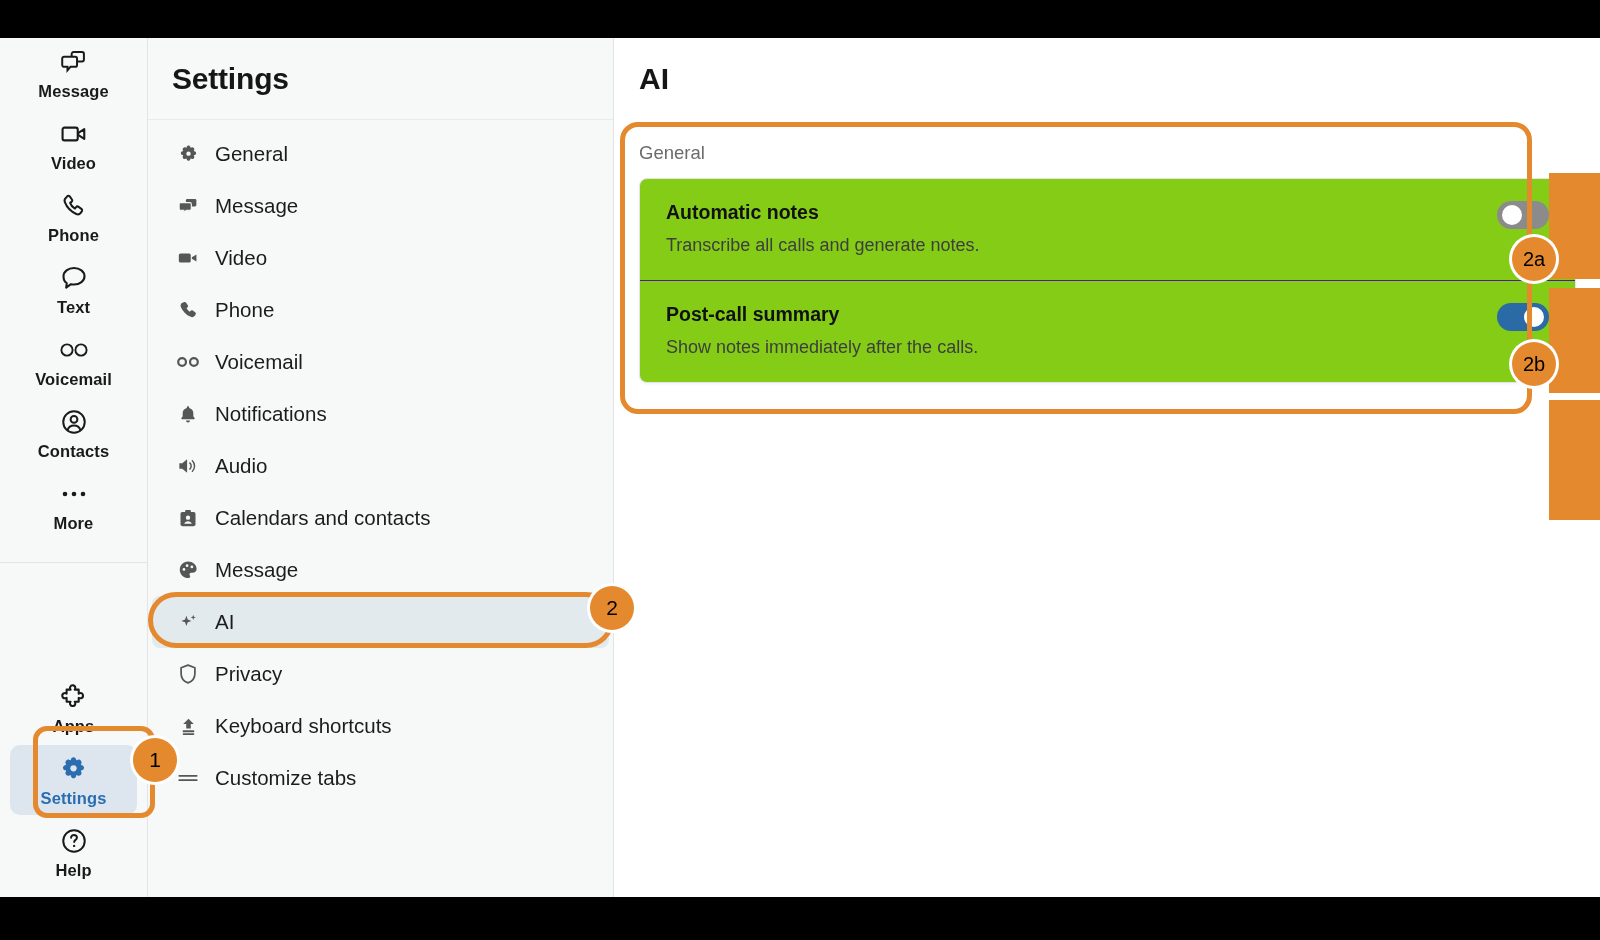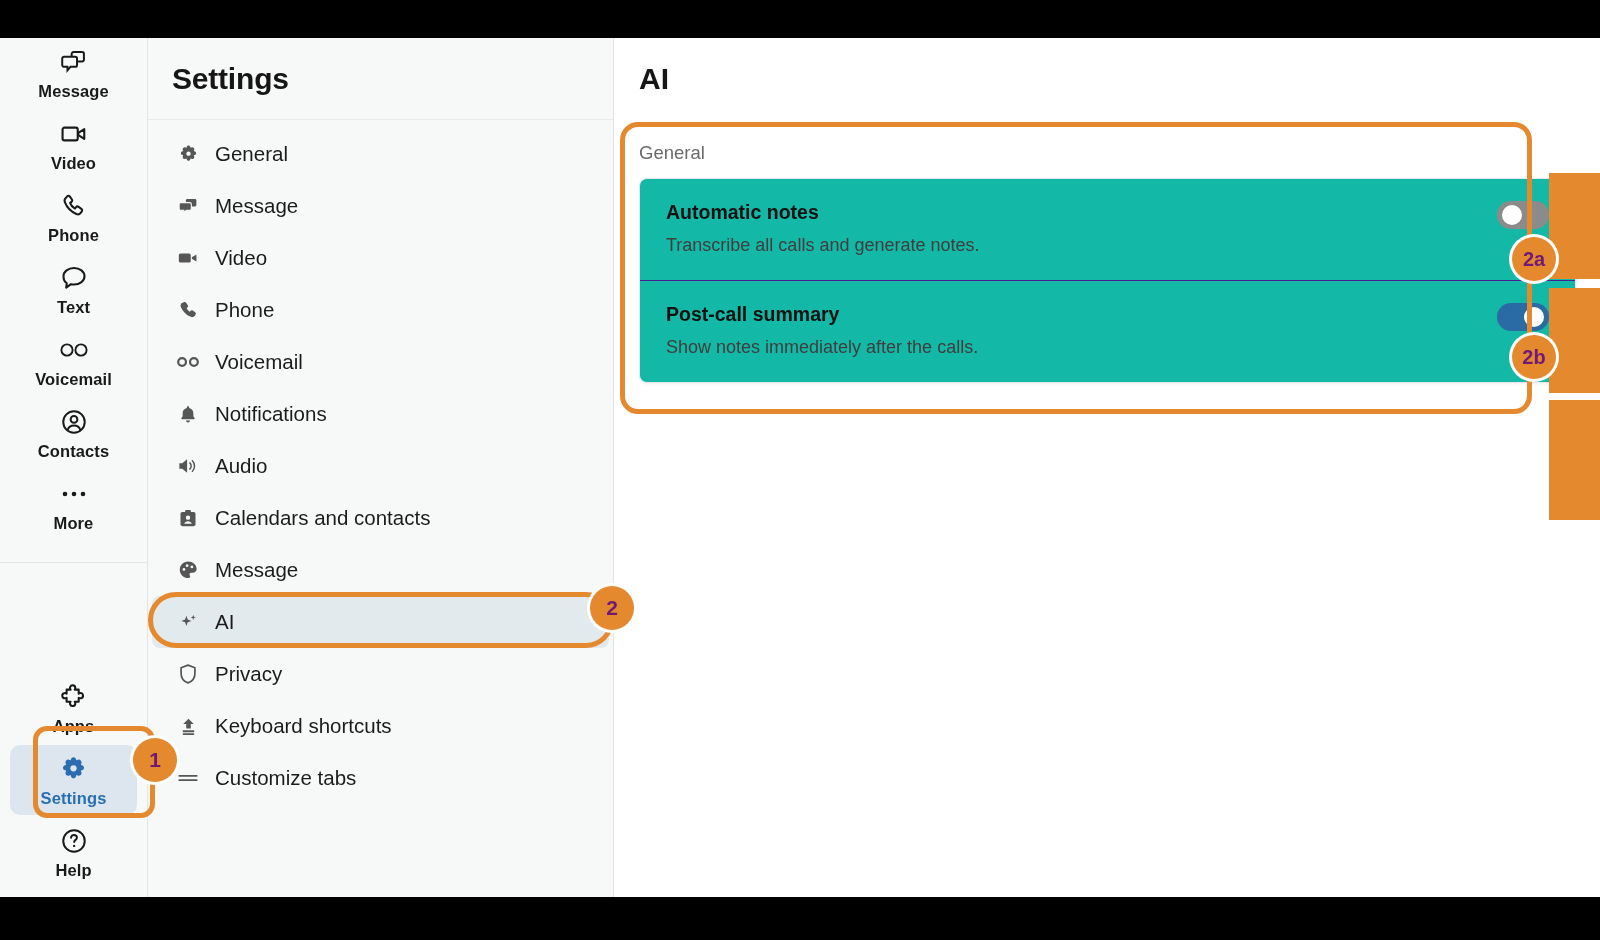--- a/index.html
+++ b/index.html
@@ -64,21 +64,21 @@
   .s-item .si-lbl { font-size: 20.5px; color: #1c1c1c; }
   .s-item.active { background: #e3eaee; }
 
   
   .main { position: absolute; left: 615px; top: 0; right: 0; height: 859px; background: #fff; }
   .main-head { height: 82px; display: flex; align-items: center; padding-left: 24px; }
   .main-head h2 { font-size: 30px; font-weight: 700; color: #161616; }
 
   .section-label { font-size: 18.5px; color: #6b6b6b; padding: 22px 0 14px 24px; }
   .card {
-    margin: 0 24px 0 24px; background: #14b8a6;
+    margin: 0 24px 0 24px; background: #84cc16;
     border: 1px solid #e4e6e8; border-radius: 8px;
     box-shadow: 0 1px 3px rgba(0,0,0,.06);
   }
   .card-row { padding: 22px 26px 24px 26px; position: relative; }
   .card-row + .card-row { border-top: 1px solid #4c1d95; }
   .row-title { font-size: 19.5px; font-weight: 700; color: #111; margin-bottom: 11px; }
   .row-desc { font-size: 18px; color: #3e3e3e; }
 
   
   .toggle { position: absolute; right: 26px; top: 22px; width: 52px; height: 28px; border-radius: 14px; cursor: pointer; }
@@ -89,28 +89,28 @@
   .toggle.on .knob { left: 27px; }
 
   
   .anno { position: absolute; border: 5px solid #e5892f; border-radius: 14px; z-index: 30; pointer-events: none; }
   .anno-settings { left: 33px; top: 688px; width: 122px; height: 92px; border-radius: 14px; }
   .anno-ai { left: 148px; top: 554px; width: 466px; height: 56px; border-radius: 28px; }
   .anno-panel { left: 620px; top: 84px; width: 912px; height: 292px; border-radius: 18px; }
 
   .badge {
     position: absolute; width: 44px; height: 44px; border-radius: 50%;
-    background: #e5892f; color: #701a75; display: flex; align-items: center; justify-content: center;
-    font-size: 21px; font-weight: 700; z-index: 40; box-shadow: 0 0 0 3px #fff;
+    background: #e5892f; color: #000000; display: flex; align-items: center; justify-content: center;
+    font-size: 21px; font-weight: 400; z-index: 40; box-shadow: 0 0 0 3px #fff;
   }
   .badge.wide { font-size: 20px; }
   .b1 { left: 133px; top: 700px; }
   .b2 { left: 590px; top: 548px; }
   .b2a { left: 1512px; top: 199px; }
-  .b2b { left: 1512px; top: 297px; }
+  .b2b { left: 1512px; top: 304px; }
 
   svg { display: block; }
 </style>
 </head>
 <body>
 
 <div class="screen">
 
   <div class="bar-top"></div>
   <div class="bar-bottom"></div>

